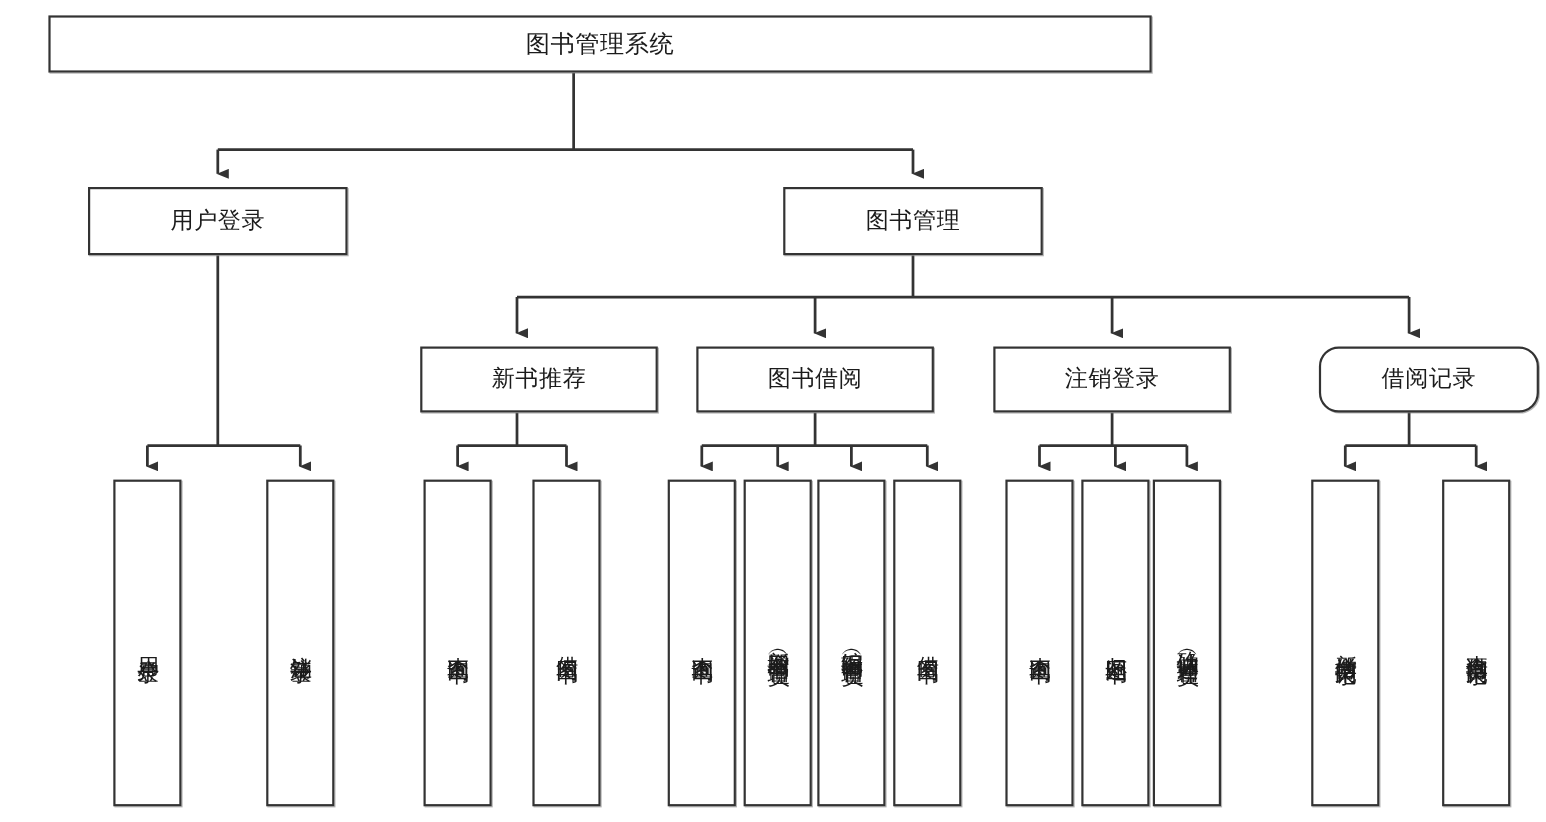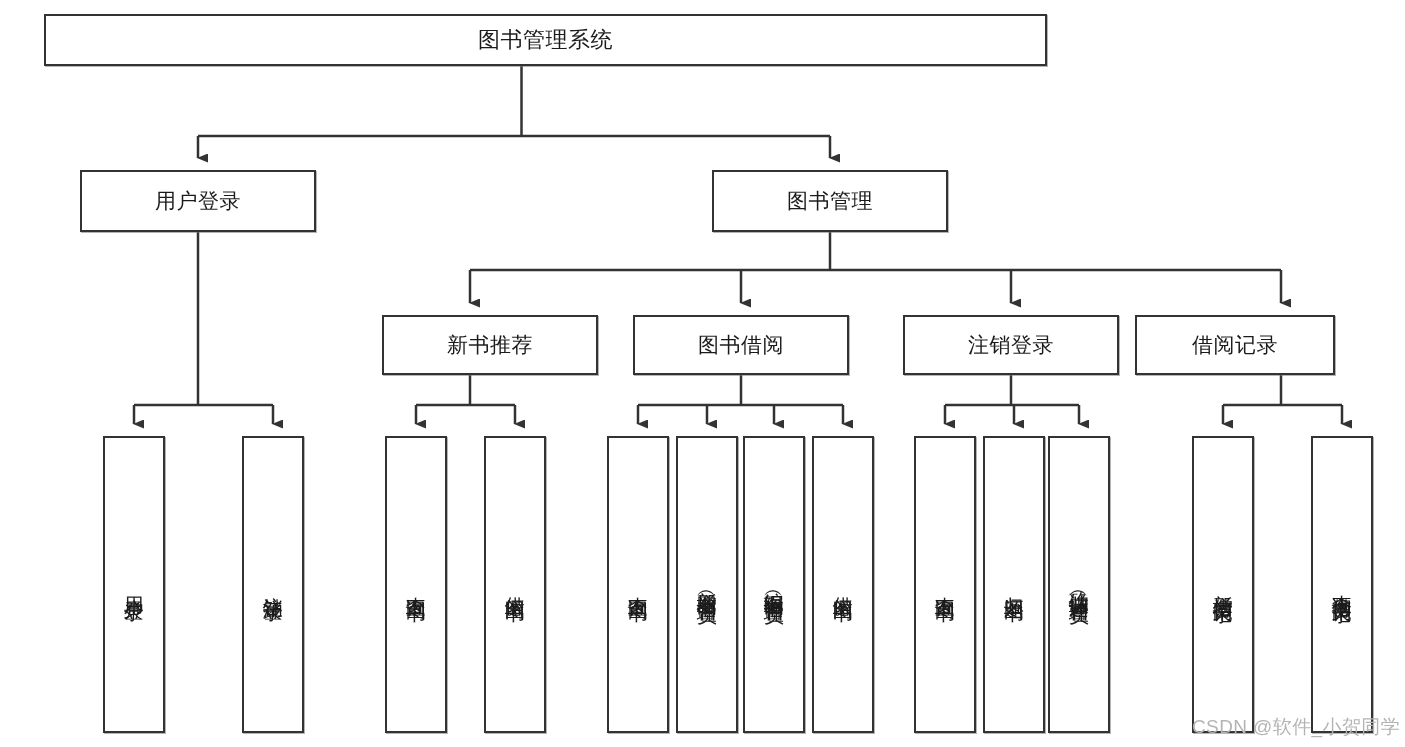--- a/index.html
+++ b/index.html
@@ -127,21 +127,21 @@
       </div>
       <div class="node" style="left: 362px; top: 315px; width: 216px; height: 60px; margin-left: 20px;">
         <span class="node-label">新书推荐</span>
       </div>
       <div class="node" style="left: 633px; top: 315px; width: 216px; height: 60px;">
         <span class="node-label">图书借阅</span>
       </div>
       <div class="node" style="left: 903px; top: 315px; width: 216px; height: 60px;">
         <span class="node-label">注销登录</span>
       </div>
-      <div class="node" style="left: 1135px; top: 315px; width: 200px; height: 60px;">
+      <div class="node" style="left: 1199px; top: 315px; width: 200px; height: 60px; border-radius: 18px;">
         <span class="node-label">借阅记录</span>
       </div>
       <div class="node leaf" style="left: 103px; top: 436px; width: 62px; height: 297px;">
         <span class="node-label">用户登录</span>
       </div>
       <div class="node leaf" style="left: 242px; top: 436px; width: 62px; height: 297px;">
         <span class="node-label">注销登录</span>
       </div>
       <div class="node leaf" style="left: 385px; top: 436px; width: 62px; height: 297px;">
         <span class="node-label">查询图书</span>
@@ -171,15 +171,14 @@
         <span class="node-label">确认归还（管理员）</span>
       </div>
       <div class="node leaf" style="left: 1192px; top: 436px; width: 62px; height: 297px;">
         <span class="node-label">新增借阅记录</span>
       </div>
       <div class="node leaf" style="left: 1311px; top: 436px; width: 62px; height: 297px;">
         <span class="node-label">查询借阅记录</span>
       </div>
     </div>
 
-  <div class="watermark" style="left: 1192px; top: 714px; color: rgb(180, 180, 180);">CSDN @软件_小贺同学</div>
 
 </div>
 
 </body></html>

